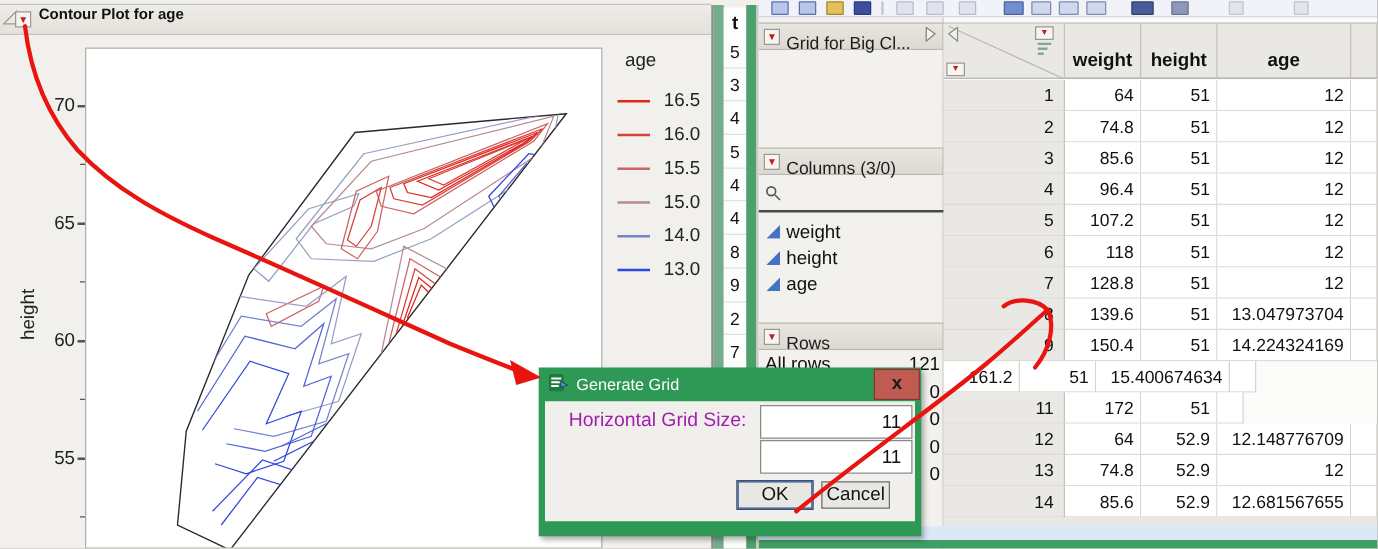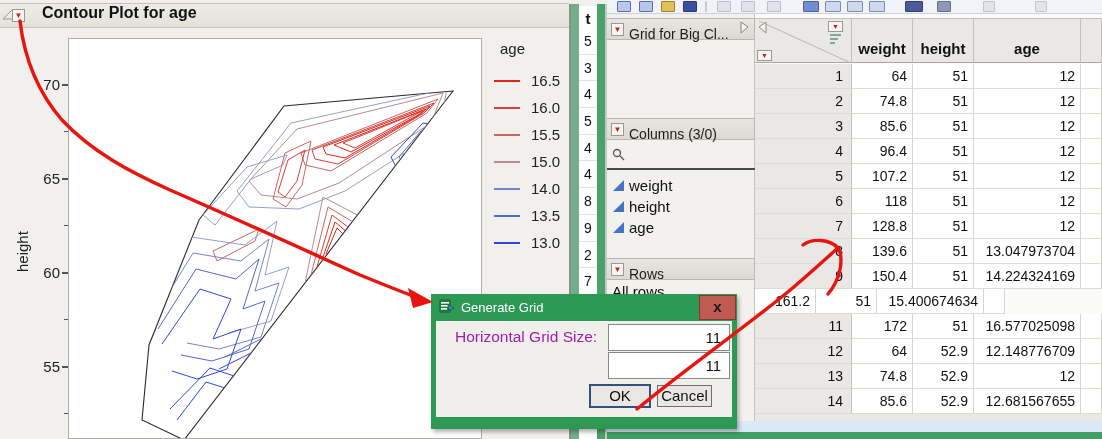--- a/index.html
+++ b/index.html
@@ -7,21 +7,21 @@
     font-family:"Liberation Sans",sans-serif;background:#f1f0ec;}
   #screen *{box-sizing:border-box;}
 
   
   .report{position:absolute;left:0;top:0;width:569px;height:439px;background:#f1f0ec;}
   .report-titlebar{position:absolute;left:0;top:3px;width:569px;height:25px;
     background:linear-gradient(#edece7,#e3e1da);border-top:1px solid #c6c4bc;border-bottom:1px solid #c6c4bc;}
   .disc-tri{position:absolute;left:2px;top:8px;}
   .redtri-btn{position:absolute;width:13px;height:13px;background:#f7f5f1;border:1px solid #9a9894;
     color:#c41e1e;font-size:8px;line-height:11px;text-align:center;cursor:pointer;}
-  .report-title{position:absolute;left:31px;top:4px;font-size:16px;font-weight:bold;color:#111;margin-left:11px;}
+  .report-title{position:absolute;left:31px;top:4px;font-size:12px;font-weight:bold;color:#111;}
   .plot-frame{position:absolute;left:68px;top:38px;width:414px;height:401px;background:#fff;
     border:1px solid #b0aea8;}
   .ytick-label{position:absolute;width:26px;text-align:right;font-size:15px;color:#222;}
   .tickmark{position:absolute;background:#555;}
   .yaxis-label{position:absolute;left:14px;top:272px;transform:rotate(-90deg);transform-origin:0 0;
     font-size:15px;color:#222;}
   .legend{position:absolute;left:494px;top:40px;width:74px;}
   .legend-title{font-size:15px;color:#222;margin:0 0 10px 6px;}
   .legend-entry{display:flex;align-items:center;height:27px;}
   .legend-swatch{width:26px;height:2px;margin-right:11px;flex:none;}
@@ -45,21 +45,21 @@
     background:linear-gradient(#e8e6df,#dbd9d1);border:1px solid #b8b6ae;border-left:none;}
   .panel-header .redtri-btn{left:4px;top:4px;}
   .panel-title{position:absolute;left:22px;top:7px;font-size:14px;color:#1c1c1c;white-space:nowrap;}
   .search-row{position:absolute;left:0;top:128px;width:148px;height:28px;border-bottom:2px solid #4a4a4a;}
   .col-items{position:absolute;left:6px;top:161px;width:140px;}
   .col-item{display:flex;align-items:center;height:21px;font-size:15px;color:#111;}
   .cont-icon{width:11px;height:11px;margin-right:5px;flex:none;background:#4472c4;
     clip-path:polygon(0 100%,100% 0,100% 100%);}
   .row-states{position:absolute;left:5px;top:267px;width:140px;}
   .row-state{display:flex;justify-content:space-between;height:22px;line-height:22px;
-    font-size:15px;color:#111;flex-direction:column;}
+    font-size:15px;color:#111;}
 
   .gridarea{position:absolute;left:148px;top:14px;width:347px;height:425px;background:#fbfbfa;}
   .ghead{position:absolute;left:0;top:4px;width:347px;height:45px;display:flex;background:#eae8e4;
     border-top:1px solid #c3c1ba;border-bottom:1px solid #a9a7a0;}
   .ghead-cell{border-right:1px solid #c3c1ba;display:flex;align-items:flex-end;justify-content:center;
     padding-bottom:5px;font-size:15px;font-weight:bold;color:#111;}
   .corner{position:relative;width:97px;flex:none;}
   .grows{position:absolute;left:0;top:50px;width:347px;}
   .grow{display:flex;height:25px;}
   .gcell{font-size:14px;color:#111;text-align:right;line-height:24px;border-bottom:1px solid #dedcd6;}
@@ -183,24 +183,20 @@
             <div class="legend-swatch" style="background: rgb(181, 140, 146);"></div>
             <div class="legend-label">15.0</div>
           </div>
 
 
           <div class="legend-entry">
             <div class="legend-swatch" style="background: rgb(117, 131, 204);"></div>
             <div class="legend-label">14.0</div>
           </div>
 
-          <div class="legend-entry">
-            <div class="legend-swatch" style="background: rgb(84, 102, 212);"></div>
-            <div class="legend-label">13.5</div>
-          </div>
 
           <div class="legend-entry">
             <div class="legend-swatch" style="background: rgb(47, 71, 221);"></div>
             <div class="legend-label">13.0</div>
           </div>
         </div>
     </div>
   </div>
 
   <div class="strip" style="left:569px;width:2px;background:#8f8f89;top:4px;"></div>
@@ -414,21 +410,20 @@
             <div class="gcell val" style="width:61px;">161.2</div>
             <div class="gcell val" style="width:61px;">51</div>
             <div class="gcell val" style="width:107px;">15.400674634</div>
             <div class="gcell val" style="width:21px;"></div>
           </div>
 
           <div class="grow">
             <div class="gcell num">11</div>
             <div class="gcell val" style="width:61px;">172</div>
             <div class="gcell val" style="width:61px;">51</div>
-            <div class="gcell val" style="width:107px;">16.577025098</div>
             <div class="gcell val" style="width:21px;"></div>
           </div>
 
           <div class="grow">
             <div class="gcell num">12</div>
             <div class="gcell val" style="width:61px;">64</div>
             <div class="gcell val" style="width:61px;">52.9</div>
             <div class="gcell val" style="width:107px;">12.148776709</div>
             <div class="gcell val" style="width:21px;"></div>
           </div>

